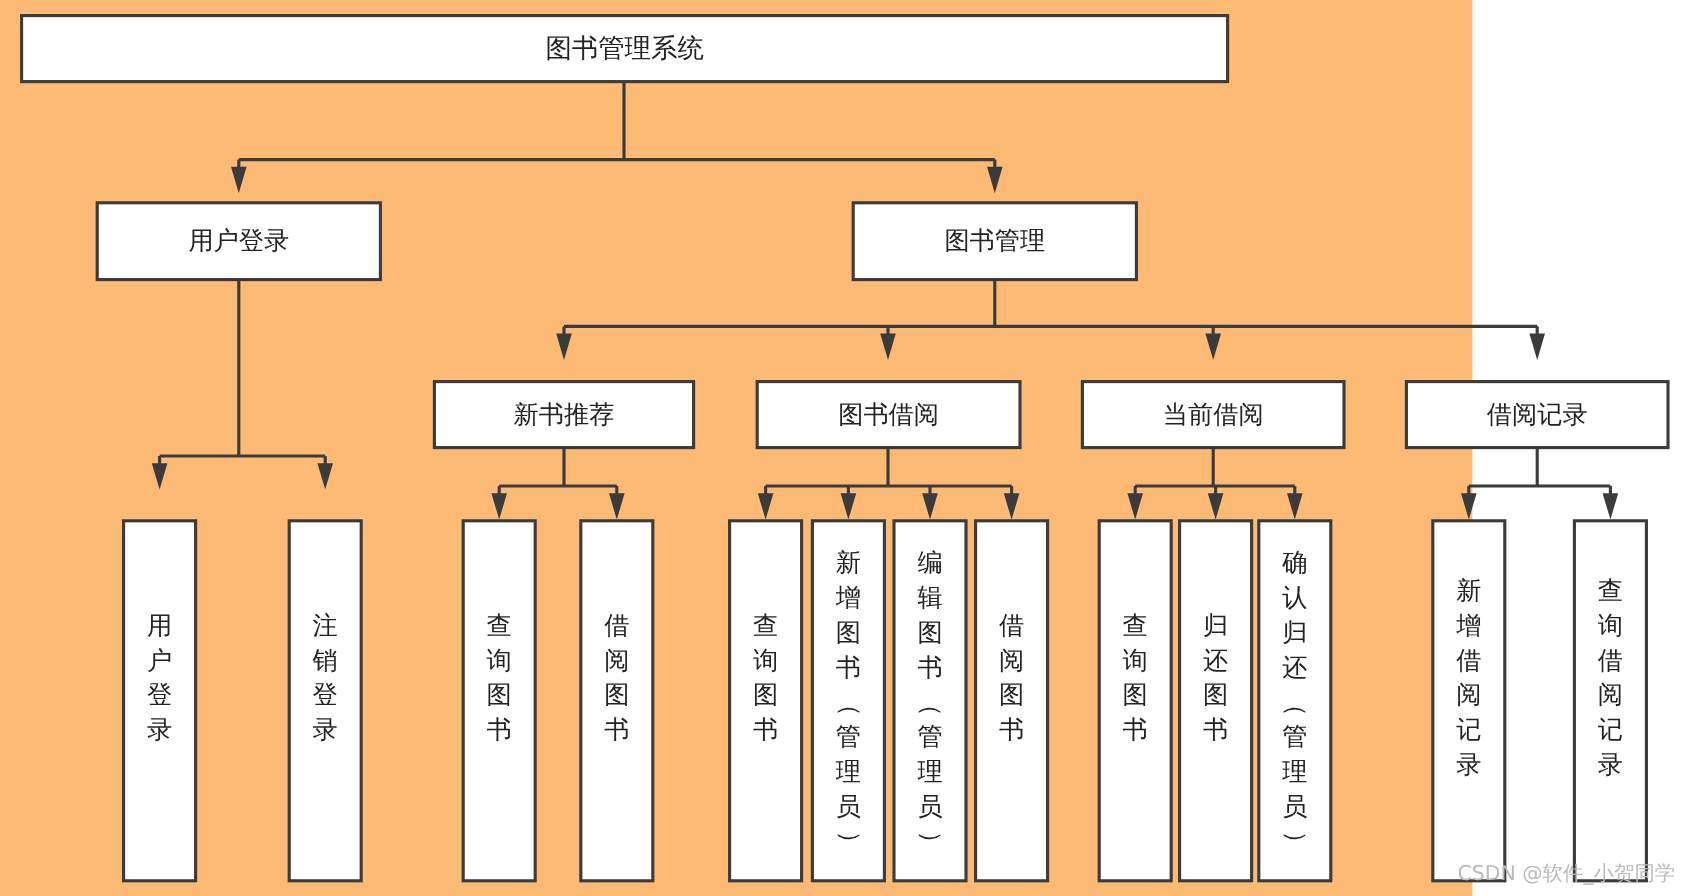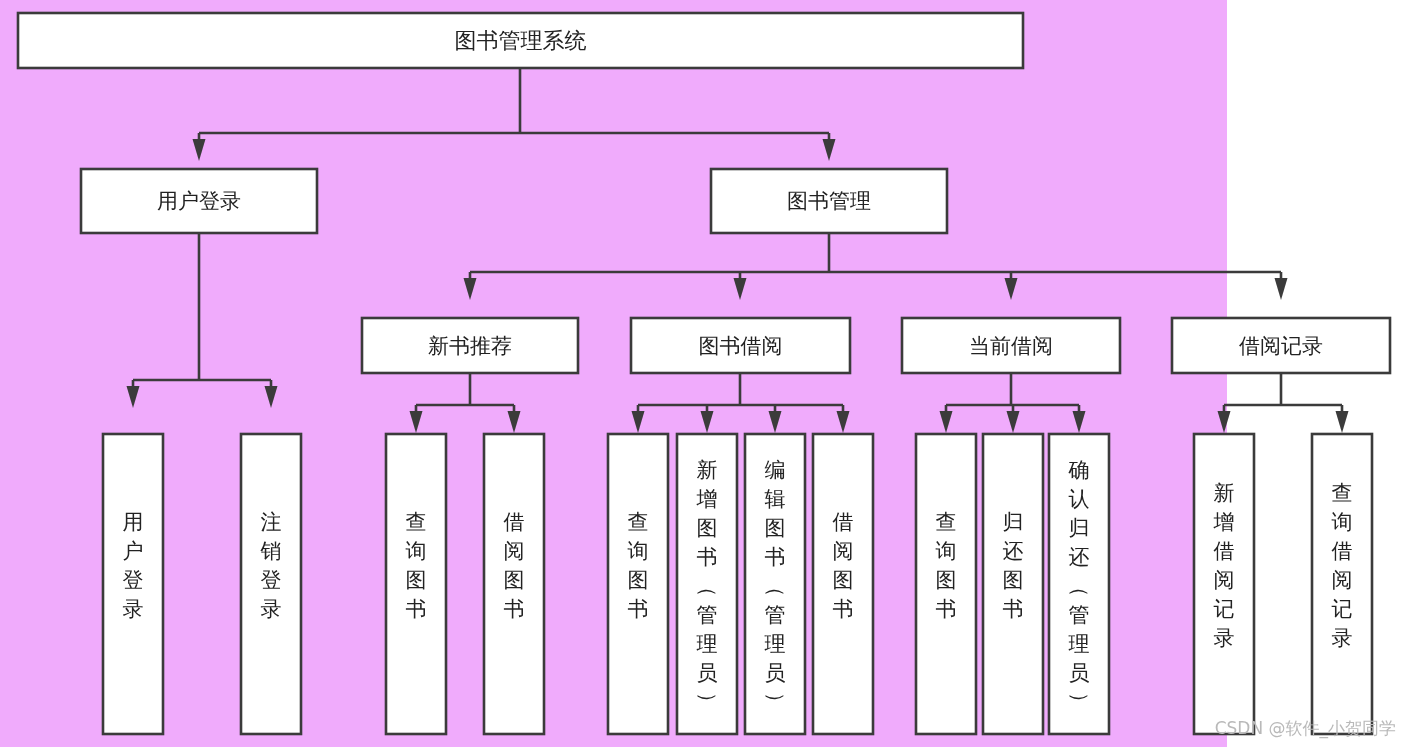--- a/index.html
+++ b/index.html
@@ -11,21 +11,21 @@
   body {
     width: 1405px;
     height: 747px;
     font-family: "DejaVu Sans", "Liberation Sans", sans-serif;
     overflow: hidden;
   }
   #diagram-root {
     position: relative;
     width: 1227px;
     height: 747px;
-    background: #f0abfc;
+    background: #fdba74;
   }
   svg.diagram-canvas {
     position: absolute;
     left: 0;
     top: 0;
     width: 1405px;
     height: 747px;
     display: block;
   }
   .node-box {

